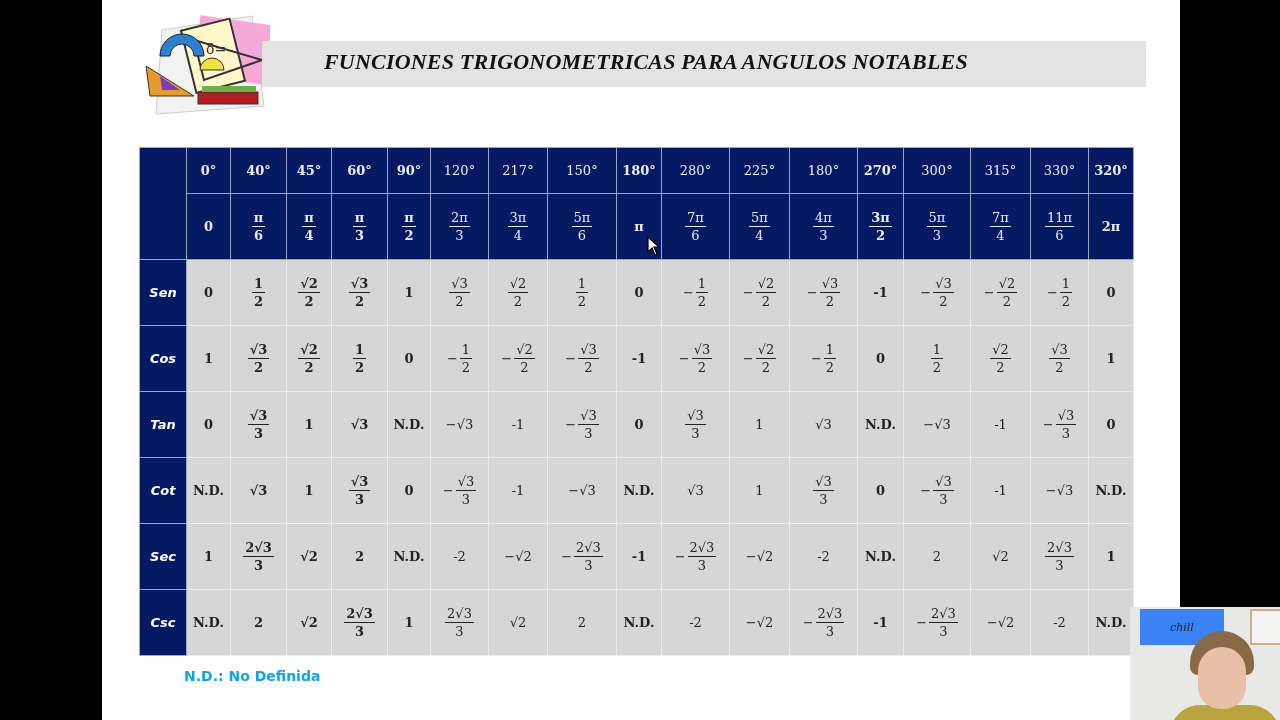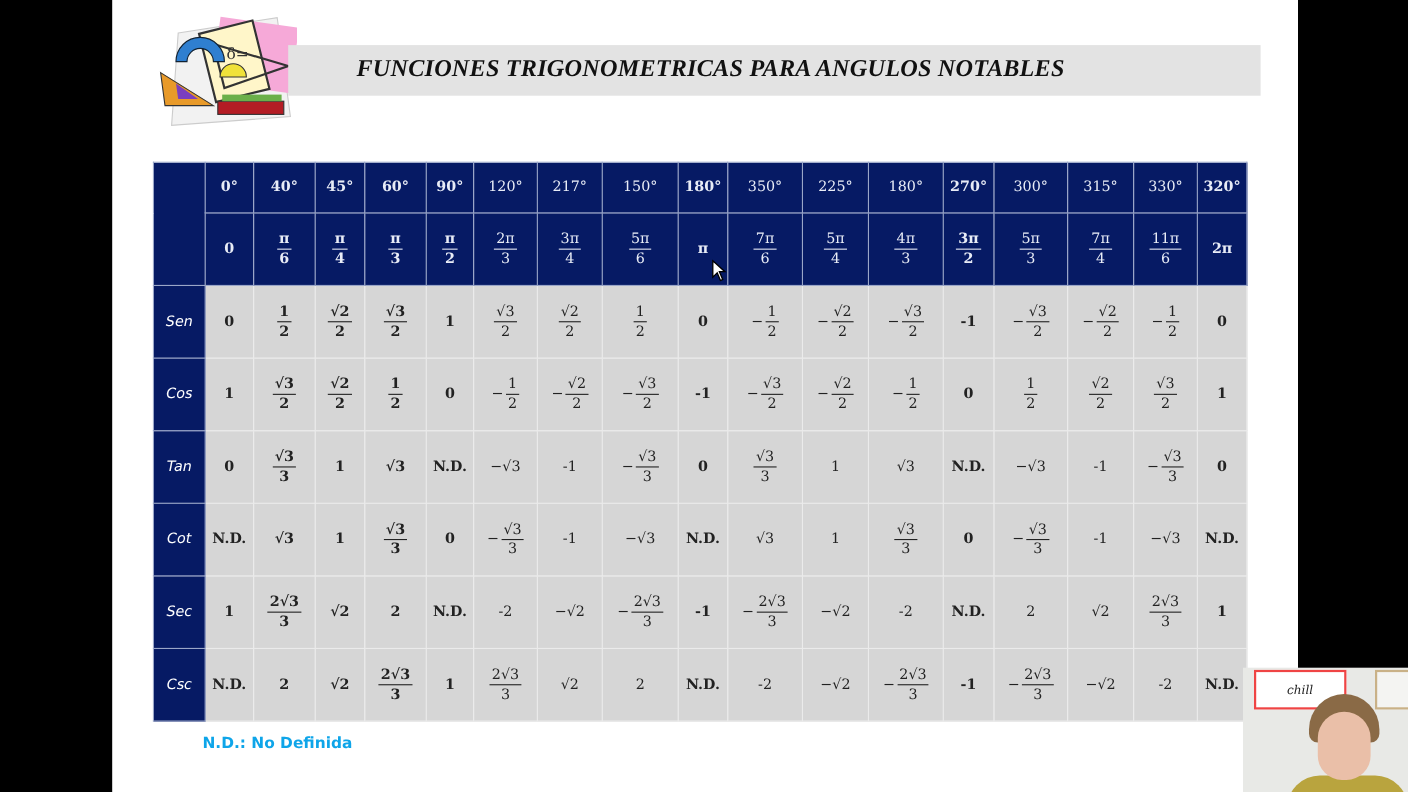--- a/index.html
+++ b/index.html
@@ -6,31 +6,31 @@
   body { width:1280px; height:720px; background:#000; position:relative; overflow:hidden; font-family:"Liberation Serif", serif; }
   .slide { position:absolute; left:102px; top:0; width:1078px; height:720px; background:#fff; }
   .logo { position:absolute; left:142px; top:10px; width:128px; height:106px; }
   .title-bar { position:absolute; left:262px; top:41px; width:884px; height:46px; background:#e3e3e3; }
   .title { position:absolute; left:324px; top:49px; font-family:"Liberation Serif", serif; font-weight:bold; font-size:22px; color:#111; letter-spacing:0.2px; white-space:nowrap;font-style:italic; }
   table.trig { position:absolute; left:139px; top:147px; border-collapse:collapse; table-layout:fixed; }
   table.trig td { border:1px solid #c9cfdf; text-align:center; vertical-align:middle; padding:0; font-family:"DejaVu Serif", serif; font-size:13px; color:#222; }
   table.trig tr.h1 td { height:45px; background:#061a64; color:#e8ecf6; font-size:13px; border-color:#9aa6c8; }
   table.trig tr.h2 td { height:65px; background:#061a64; color:#e8ecf6; border-color:#9aa6c8; }
   table.trig tr.data td { height:65px; background:#d6d6d6; border-color:#ebebeb; }
-  table.trig td.rowlabel { background:#061a64 !important; color:#fff; font-style:italic; font-weight:normal; font-family:"DejaVu Sans", sans-serif; font-size:13px; border-color:#9aa6c8 !important; }
+  table.trig td.rowlabel { background:#061a64 !important; color:#fff; font-style:italic; font-weight:bold; font-family:"DejaVu Sans", sans-serif; font-size:13px; border-color:#9aa6c8 !important; }
   table.trig td.corner { background:#061a64; }
   .b { font-weight:bold; }
   .frac { display:inline-flex; flex-direction:column; align-items:center; vertical-align:middle; line-height:1.05; }
   .frac .num { border-bottom:1.5px solid currentColor; padding:0 2px 1px; }
   .frac .den { padding-top:2px; }
   .neg { display:inline-flex; align-items:center; gap:2px; }
   .footnote { position:absolute; left:184px; top:668px; font-family:"DejaVu Sans", sans-serif; font-weight:bold; font-size:14px; color:#0ea5e9; }
   .cursor { position:absolute; left:647px; top:236px; width:14px; height:20px; }
   .webcam { position:absolute; left:1130px; top:607px; width:150px; height:113px; background:#e8e9e6; overflow:hidden; }
-  .frame1 { position:absolute; left:10px; top:2px; width:80px; height:32px; background:#ffffff; border:2px solid #ef4444; }
+  .frame1 { position:absolute; left:10px; top:2px; width:80px; height:32px; background:#3b82f6; border:2px solid #3b82f6; }
   .frame2 { position:absolute; left:120px; top:2px; width:40px; height:32px; background:#f4f4f2; border:2px solid #c9b187; }
   .frame1 span { position:absolute; left:28px; top:10px; font-family:"DejaVu Serif", serif; font-style:italic; font-size:11px; color:#222; }
   .hair { position:absolute; left:60px; top:24px; width:64px; height:44px; border-radius:32px 32px 8px 8px; background:#8a6a46; }
   .face { position:absolute; left:68px; top:40px; width:48px; height:62px; border-radius:24px 24px 22px 22px; background:#eabfa8; }
   .shirt { position:absolute; left:40px; top:98px; width:110px; height:30px; border-radius:30px 30px 0 0; background:#b9a43e; }
 </style>
 </head>
 <body>
 
 <div class="slide"></div>
@@ -78,21 +78,21 @@
         <td class="corner" rowspan="2"></td>
         <td class="b">0°</td>
         <td class="b">40°</td>
         <td class="b">45°</td>
         <td class="b">60°</td>
         <td class="b">90°</td>
         <td>120°</td>
         <td>217°</td>
         <td>150°</td>
         <td class="b">180°</td>
-        <td>350°</td>
+        <td>280°</td>
         <td>225°</td>
         <td>180°</td>
         <td class="b">270°</td>
         <td>300°</td>
         <td>315°</td>
         <td>330°</td>
         <td class="b">320°</td>
       </tr>
       <tr class="h2">
         <td class="b"><span>0</span></td>

